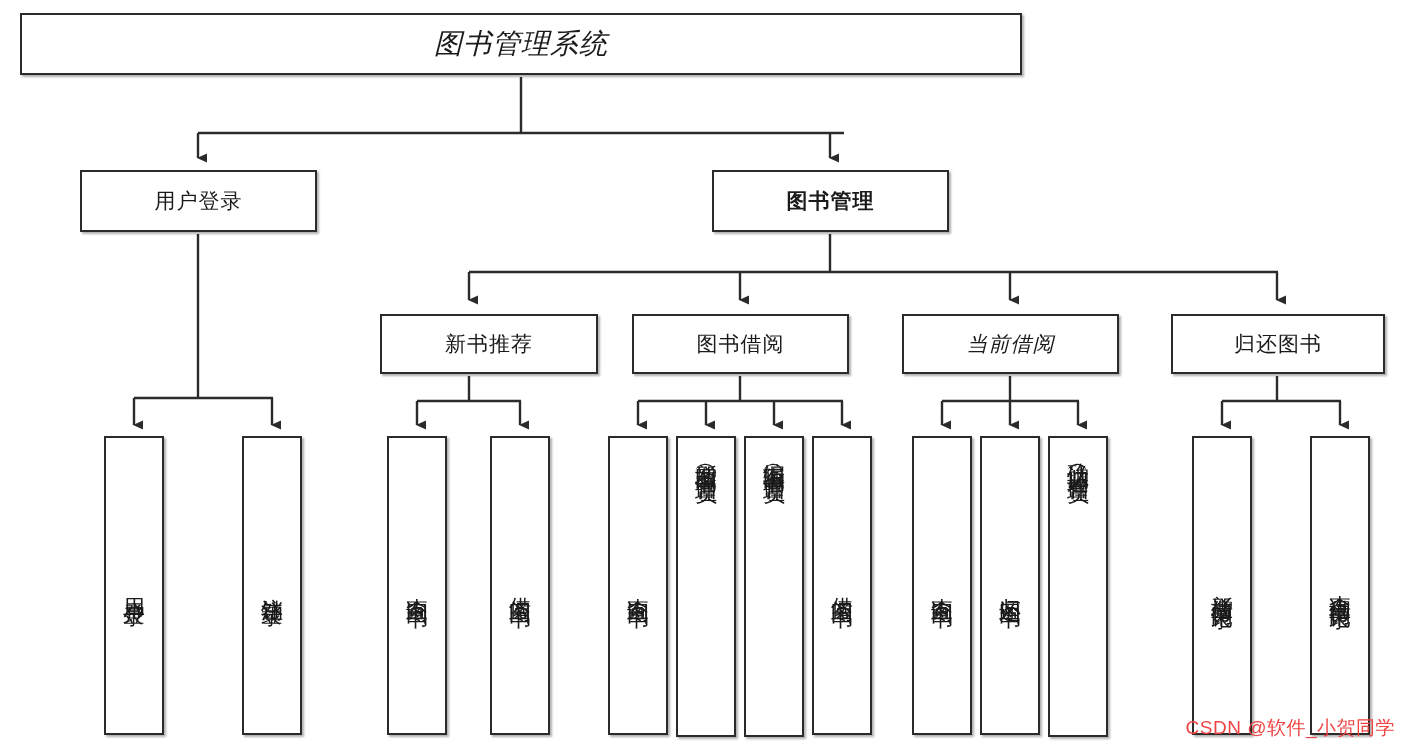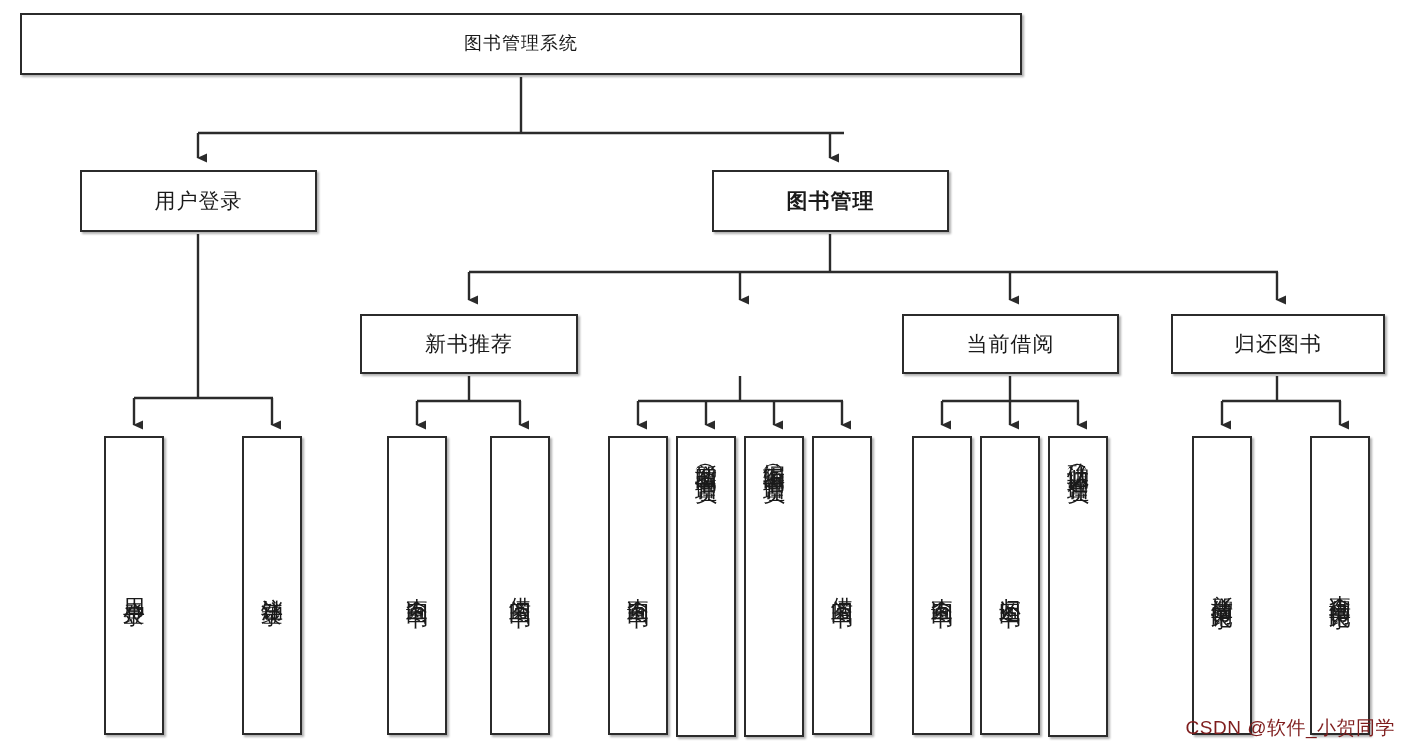--- a/index.html
+++ b/index.html
@@ -58,27 +58,27 @@
     text-orientation: upright;
     font-size: 22px;
     letter-spacing: 3px;
     line-height: 1;
     white-space: nowrap;
   }
   .node.vertical.center-v {
     align-items: center;
     padding-top: 0;
   }
-  .node.root .node-label { font-size: 18px; }
+  .node.root .node-label { font-size: 28px; font-style: italic; }
   .watermark {
     position: absolute;
     right: 10px;
     bottom: 6px;
     font-size: 19px;
-    color: #7f1d1d;
+    color: #ef4444;
     letter-spacing: 0.5px;
     white-space: nowrap;
     font-family: "Liberation Sans", "DejaVu Sans", sans-serif;
   }
 </style>
 </head>
 <body>
 
 <div id="diagram-root">
 
@@ -136,24 +136,27 @@
     <span class="node-label">图书管理系统</span>
   </div>
 
   <div class="node" style="left:80px; top:170px; width:237px; height:62px;">
     <span class="node-label">用户登录</span>
   </div>
   <div class="node" style="left:712px; top:170px; width:237px; height:62px;font-weight:bold;">
     <span class="node-label">图书管理</span>
   </div>
 
-  <div class="node" style="left:360px; top:314px; width:218px; height:60px;">
+  <div class="node" style="left:380px; top:314px; width:218px; height:60px;">
     <span class="node-label">新书推荐</span>
   </div>
-  <div class="node" style="left:902px; top:314px; width:217px; height:60px;">
+  <div class="node" style="left:632px; top:314px; width:217px; height:60px;">
+    <span class="node-label">图书借阅</span>
+  </div>
+  <div class="node" style="left:902px; top:314px; width:217px; height:60px;font-style:italic;">
     <span class="node-label">当前借阅</span>
   </div>
   <div class="node" style="left:1171px; top:314px; width:214px; height:60px;">
     <span class="node-label">归还图书</span>
   </div>
 
   <div class="node vertical center-v" style="left:104px; top:436px; width:60px; height:299px;">
     <span class="node-label">用户登录</span>
   </div>
   <div class="node vertical center-v" style="left:242px; top:436px; width:60px; height:299px;">

